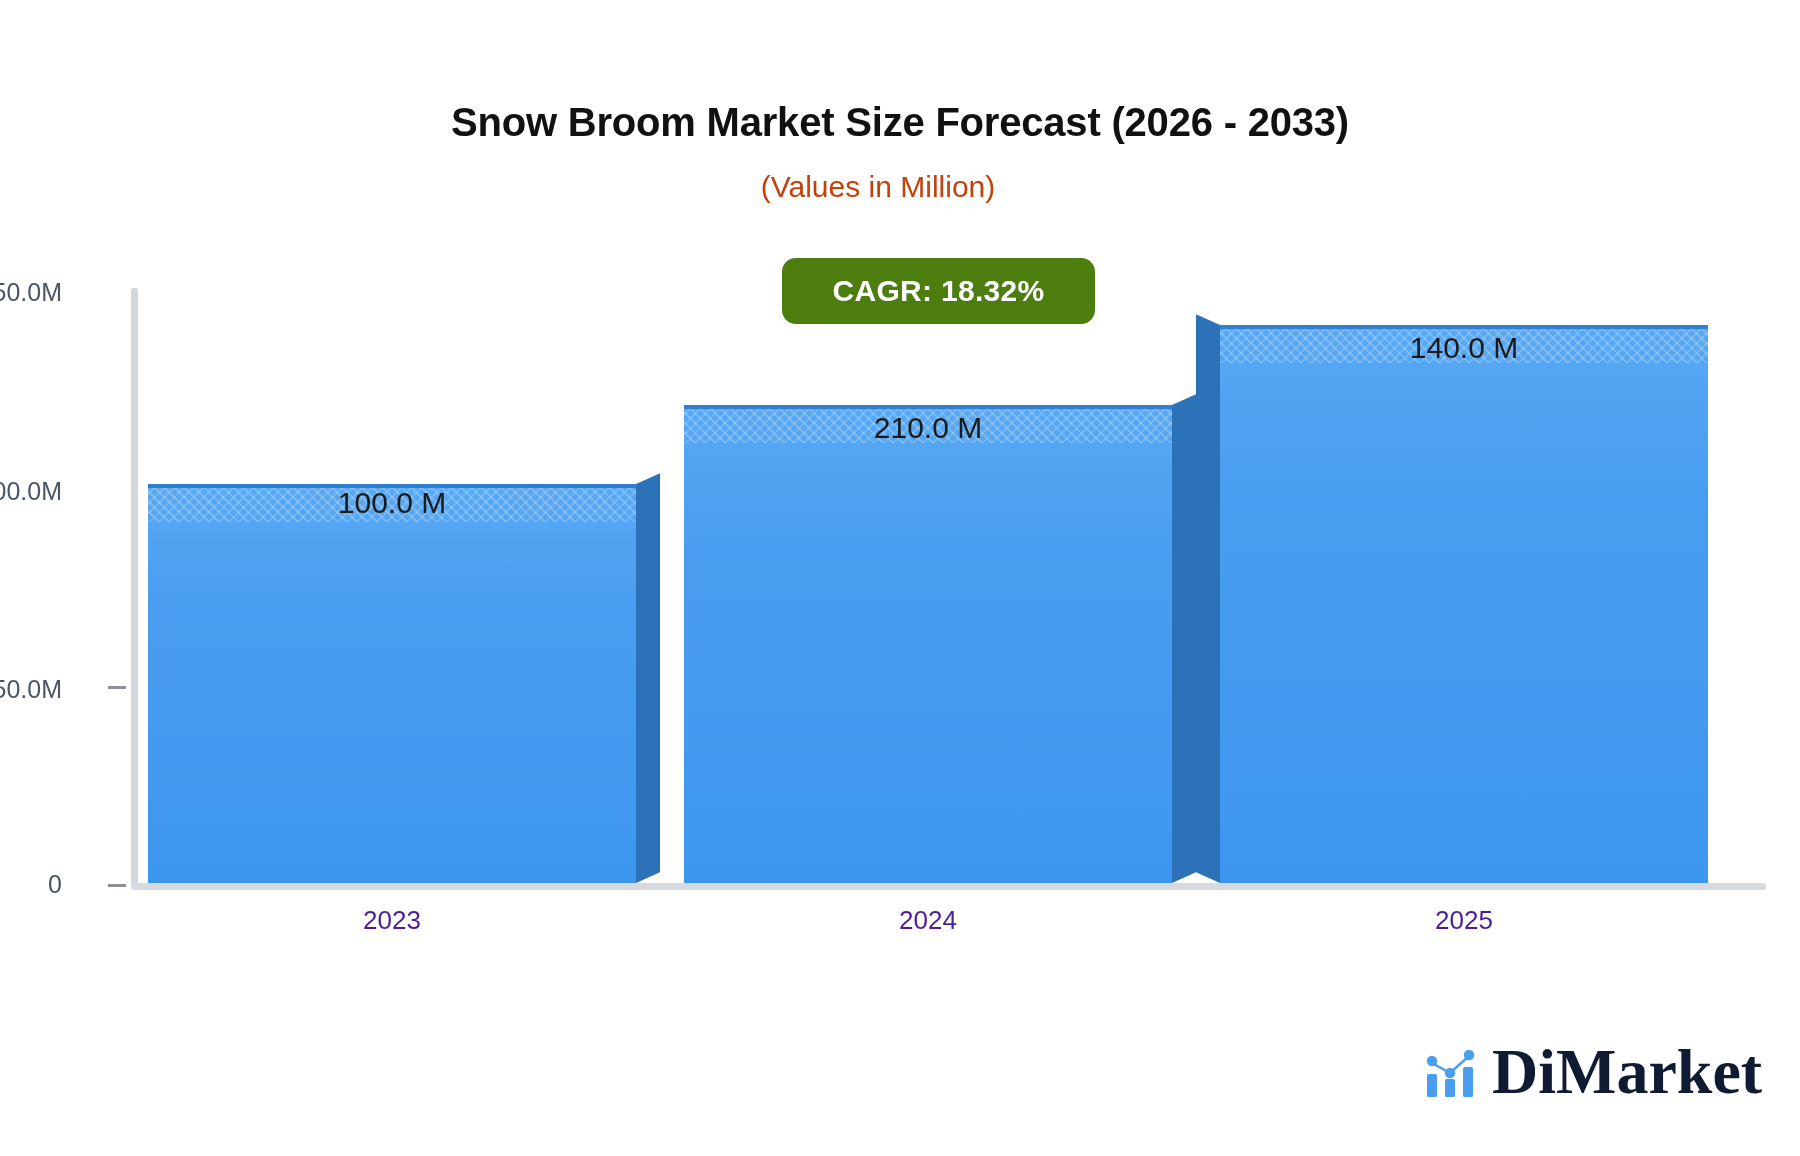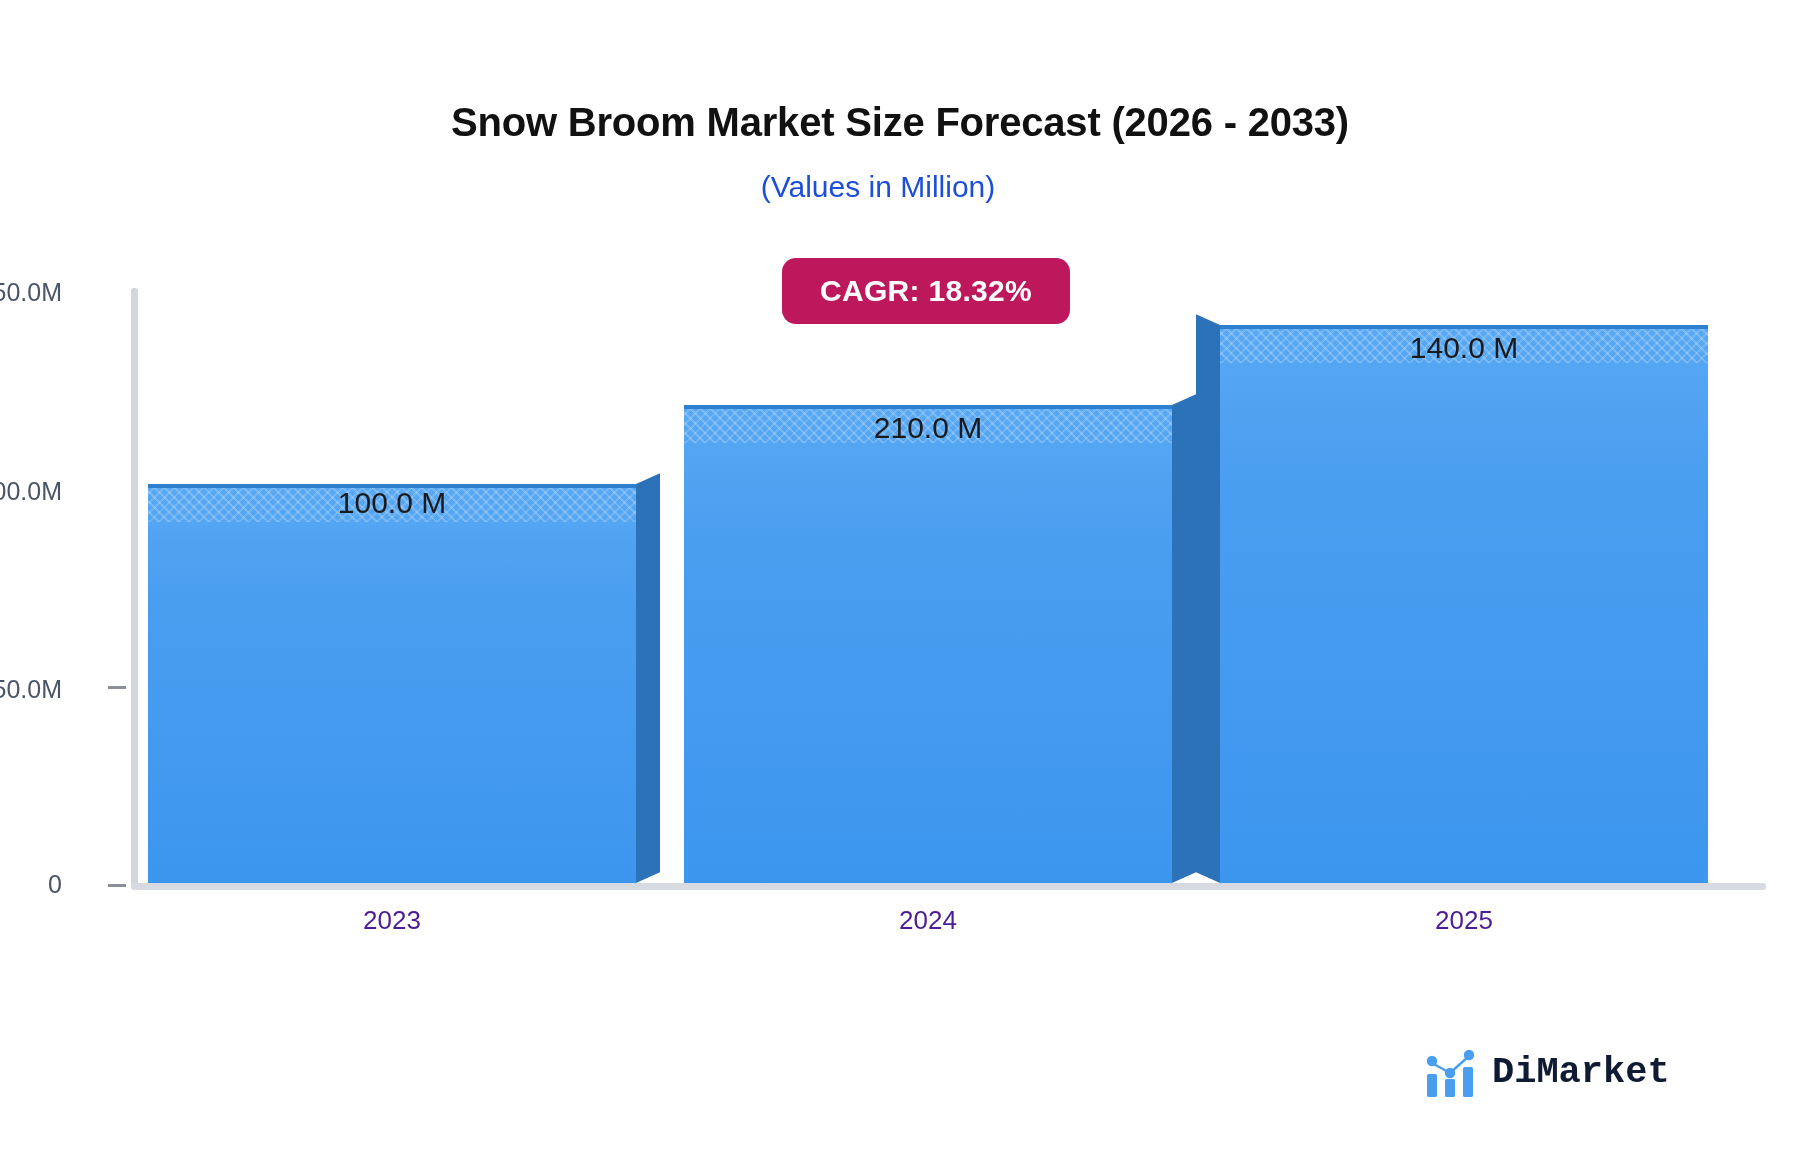--- a/index.html
+++ b/index.html
@@ -15,28 +15,28 @@
   
   .title{
     position:absolute;left:0;top:100px;width:1800px;
     text-align:center;
     font-size:40px;font-weight:bold;color:#111111;
     letter-spacing:-0.2px;
   }
   .subtitle{
     position:absolute;left:0;top:170px;width:1756px;
     text-align:center;
-    font-size:30px;font-weight:normal;color:#1d4ed8;
+    font-size:30px;font-weight:normal;color:#c2410c;
   }
 
   
   .cagr-badge{
     position:absolute;left:782px;top:258px;
-    width:288px;height:66px;
-    background:#be185d;
+    width:313px;height:66px;
+    background:#4d7c0f;
     border-radius:14px;
     display:flex;align-items:center;justify-content:center;
     box-sizing:border-box;
   }
   .cagr-badge span{
     color:#ffffff;font-size:30px;font-weight:bold;
     letter-spacing:0.3px;
   }
 
   
@@ -98,22 +98,22 @@
     text-align:center;white-space:nowrap;margin-top:38px;
   }
 
   
   .logo{
     position:absolute;left:1424px;top:1046px;
     display:flex;align-items:flex-end;
   }
   .logo-mark{position:relative;width:54px;height:52px;margin-right:14px;}
   .logo-text{
-    font-family:Liberation Mono, monospace;
-    font-size:37px;font-weight:bold;color:#101a33;
+    font-family:Liberation Serif, serif;
+    font-size:64px;font-weight:bold;color:#101a33;
     line-height:52px;letter-spacing:0px;
   }
 </style>
 </head>
 <body>
 
 <div id="chart-root">
 
   <div class="title">Snow Broom Market Size Forecast (2026 - 2033)</div>
   <div class="subtitle">(Values in Million)</div>

